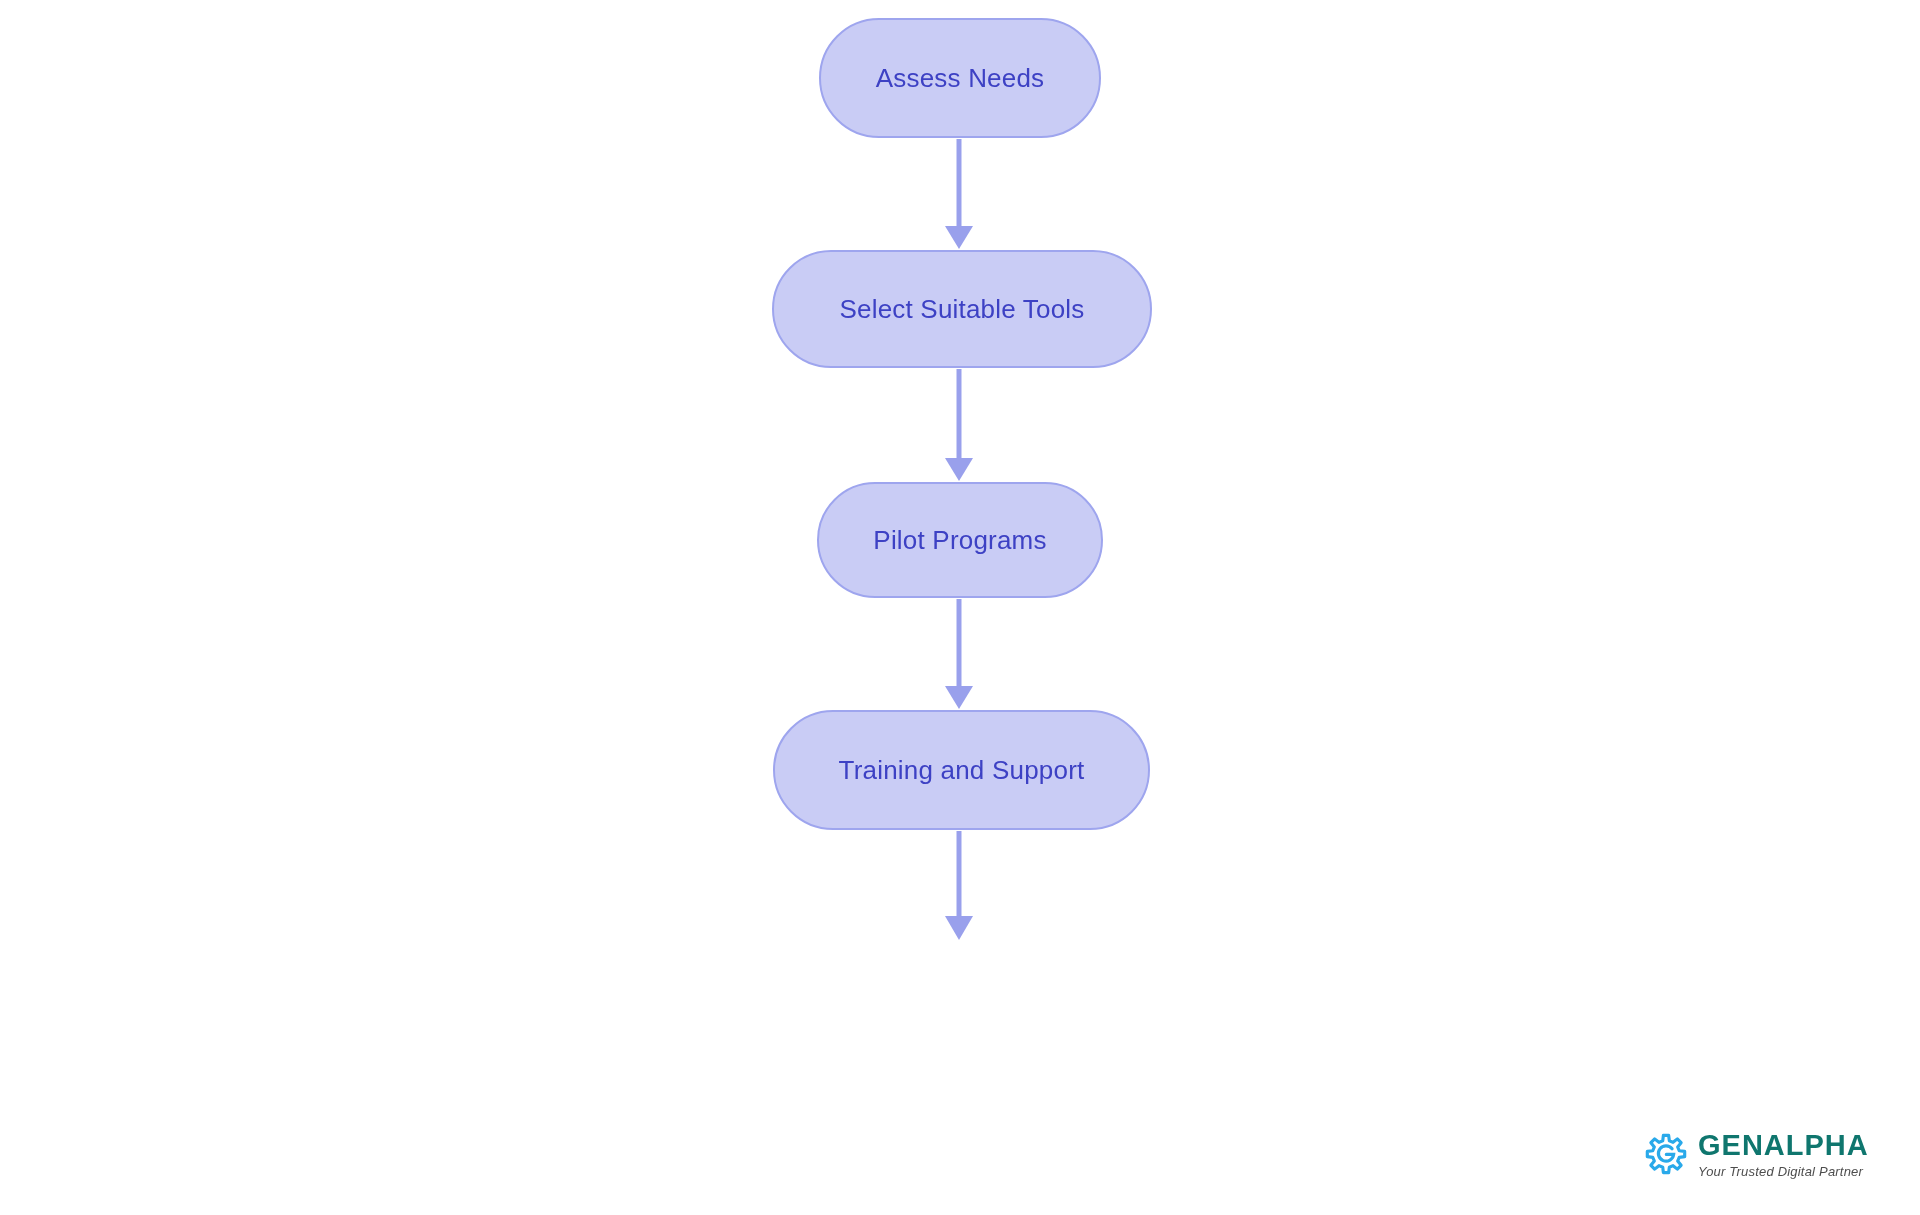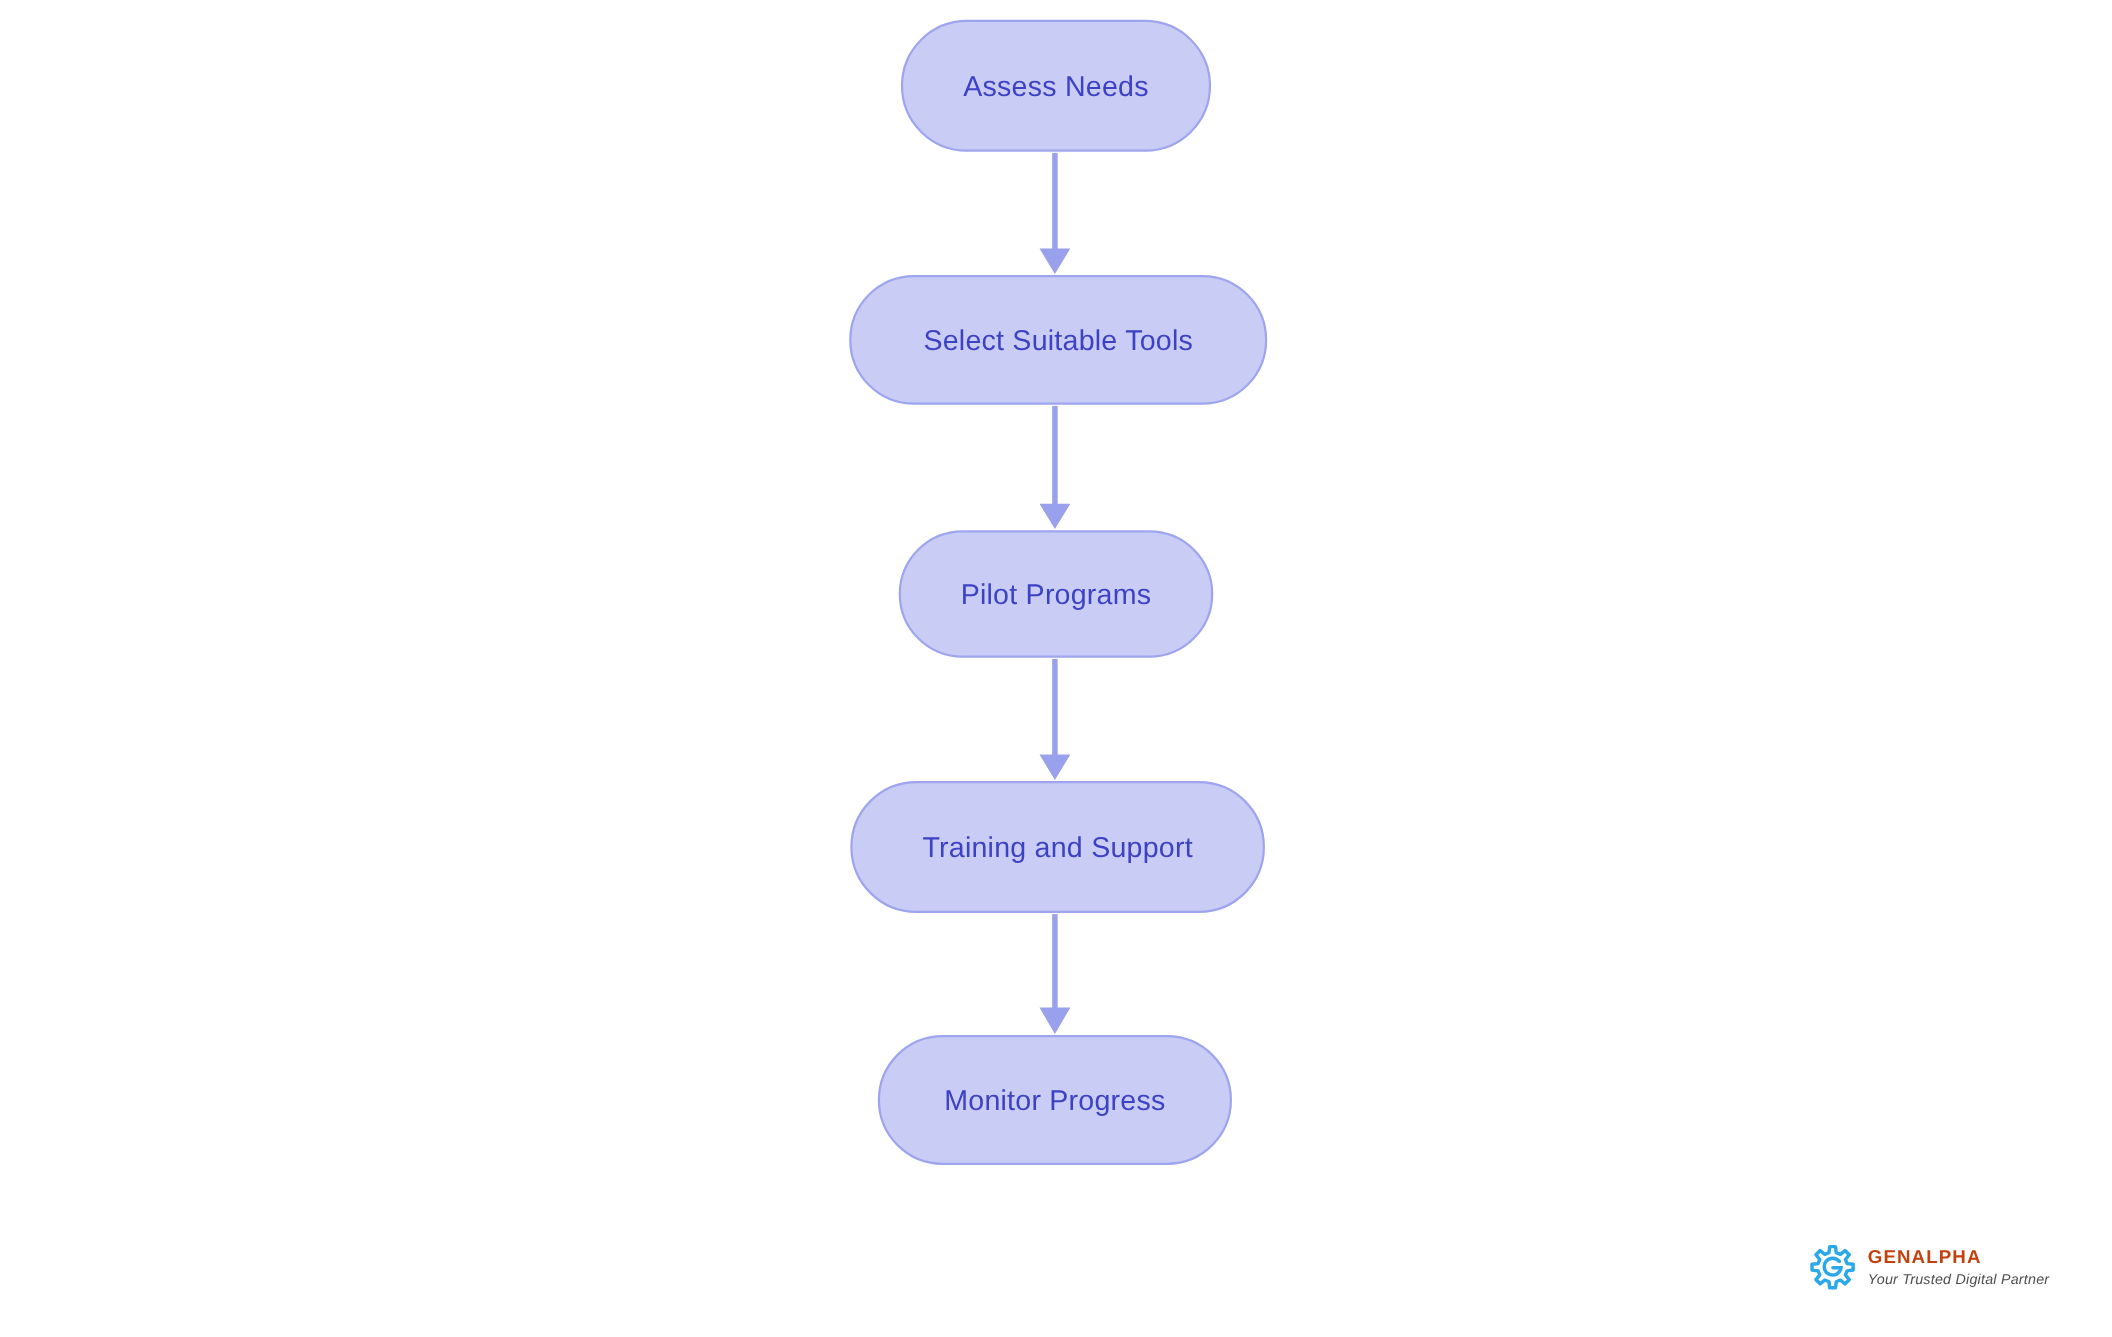--- a/index.html
+++ b/index.html
@@ -28,22 +28,22 @@
   .n3{left:817px;top:482px;width:286px;height:116px;}
   .n4{left:773px;top:710px;width:377px;height:120px;}
   .n5{left:798px;top:941px;width:322px;height:118px;}
   .logo{
     position:absolute;left:1645px;top:1130px;
     display:flex;align-items:center;gap:11px;
   }
   .logo-gear{width:42px;height:44px;flex:0 0 auto;}
   .logo-text{display:flex;flex-direction:column;justify-content:center;}
   .brand{
-    font-size:17px;font-weight:bold;letter-spacing:1px;
-    color:#c2410c;line-height:1.1;
+    font-size:29px;font-weight:bold;letter-spacing:1px;
+    color:#0f766e;line-height:1.1;
   }
   .tagline{
     font-size:13px;font-style:italic;color:#4d4d4d;
     margin-top:2px;letter-spacing:.2px;
   }
 </style>
 </head>
 <body>
 
 <div class="canvas">
@@ -72,23 +72,20 @@
   </div>
   <div class="node n2">
     <span>Select Suitable Tools</span>
   </div>
   <div class="node n4">
     <span>Training and Support</span>
   </div>
   <div class="node n3">
     <span>Pilot Programs</span>
   </div>
-  <div class="node n5">
-    <span>Monitor Progress</span>
-  </div>
 
   <div class="logo">
     <svg class="logo-gear" viewBox="0 0 40 40" xmlns="http://www.w3.org/2000/svg">
       <path d="M32.6 16.9 L37.8 17.5 L37.8 22.5 L32.6 23.2 L31.1 26.7 L34.4 30.8 L30.8 34.4 L26.7 31.1 L23.2 32.6 L22.5 37.8 L17.5 37.8 L16.9 32.6 L13.3 31.1 L9.2 34.4 L5.6 30.8 L8.9 26.7 L7.4 23.2 L2.2 22.5 L2.2 17.5 L7.4 16.9 L8.9 13.3 L5.6 9.2 L9.2 5.6 L13.3 8.9 L16.9 7.4 L17.5 2.2 L22.5 2.2 L23.2 7.4 L26.7 8.9 L30.8 5.6 L34.4 9.2 L31.1 13.3 Z" fill="#ffffff" stroke="#29a9ea" stroke-width="3" stroke-linejoin="round"></path>
       <path d="M25.8 15 A7.3 7.3 0 1 0 27.3 20.4 L20.3 20.4" fill="none" stroke="#29a9ea" stroke-width="3" stroke-linecap="round"></path>
     </svg>
     <div class="logo-text">
       <div class="brand">GENALPHA</div>
       <div class="tagline">Your Trusted Digital Partner</div>
     </div>

